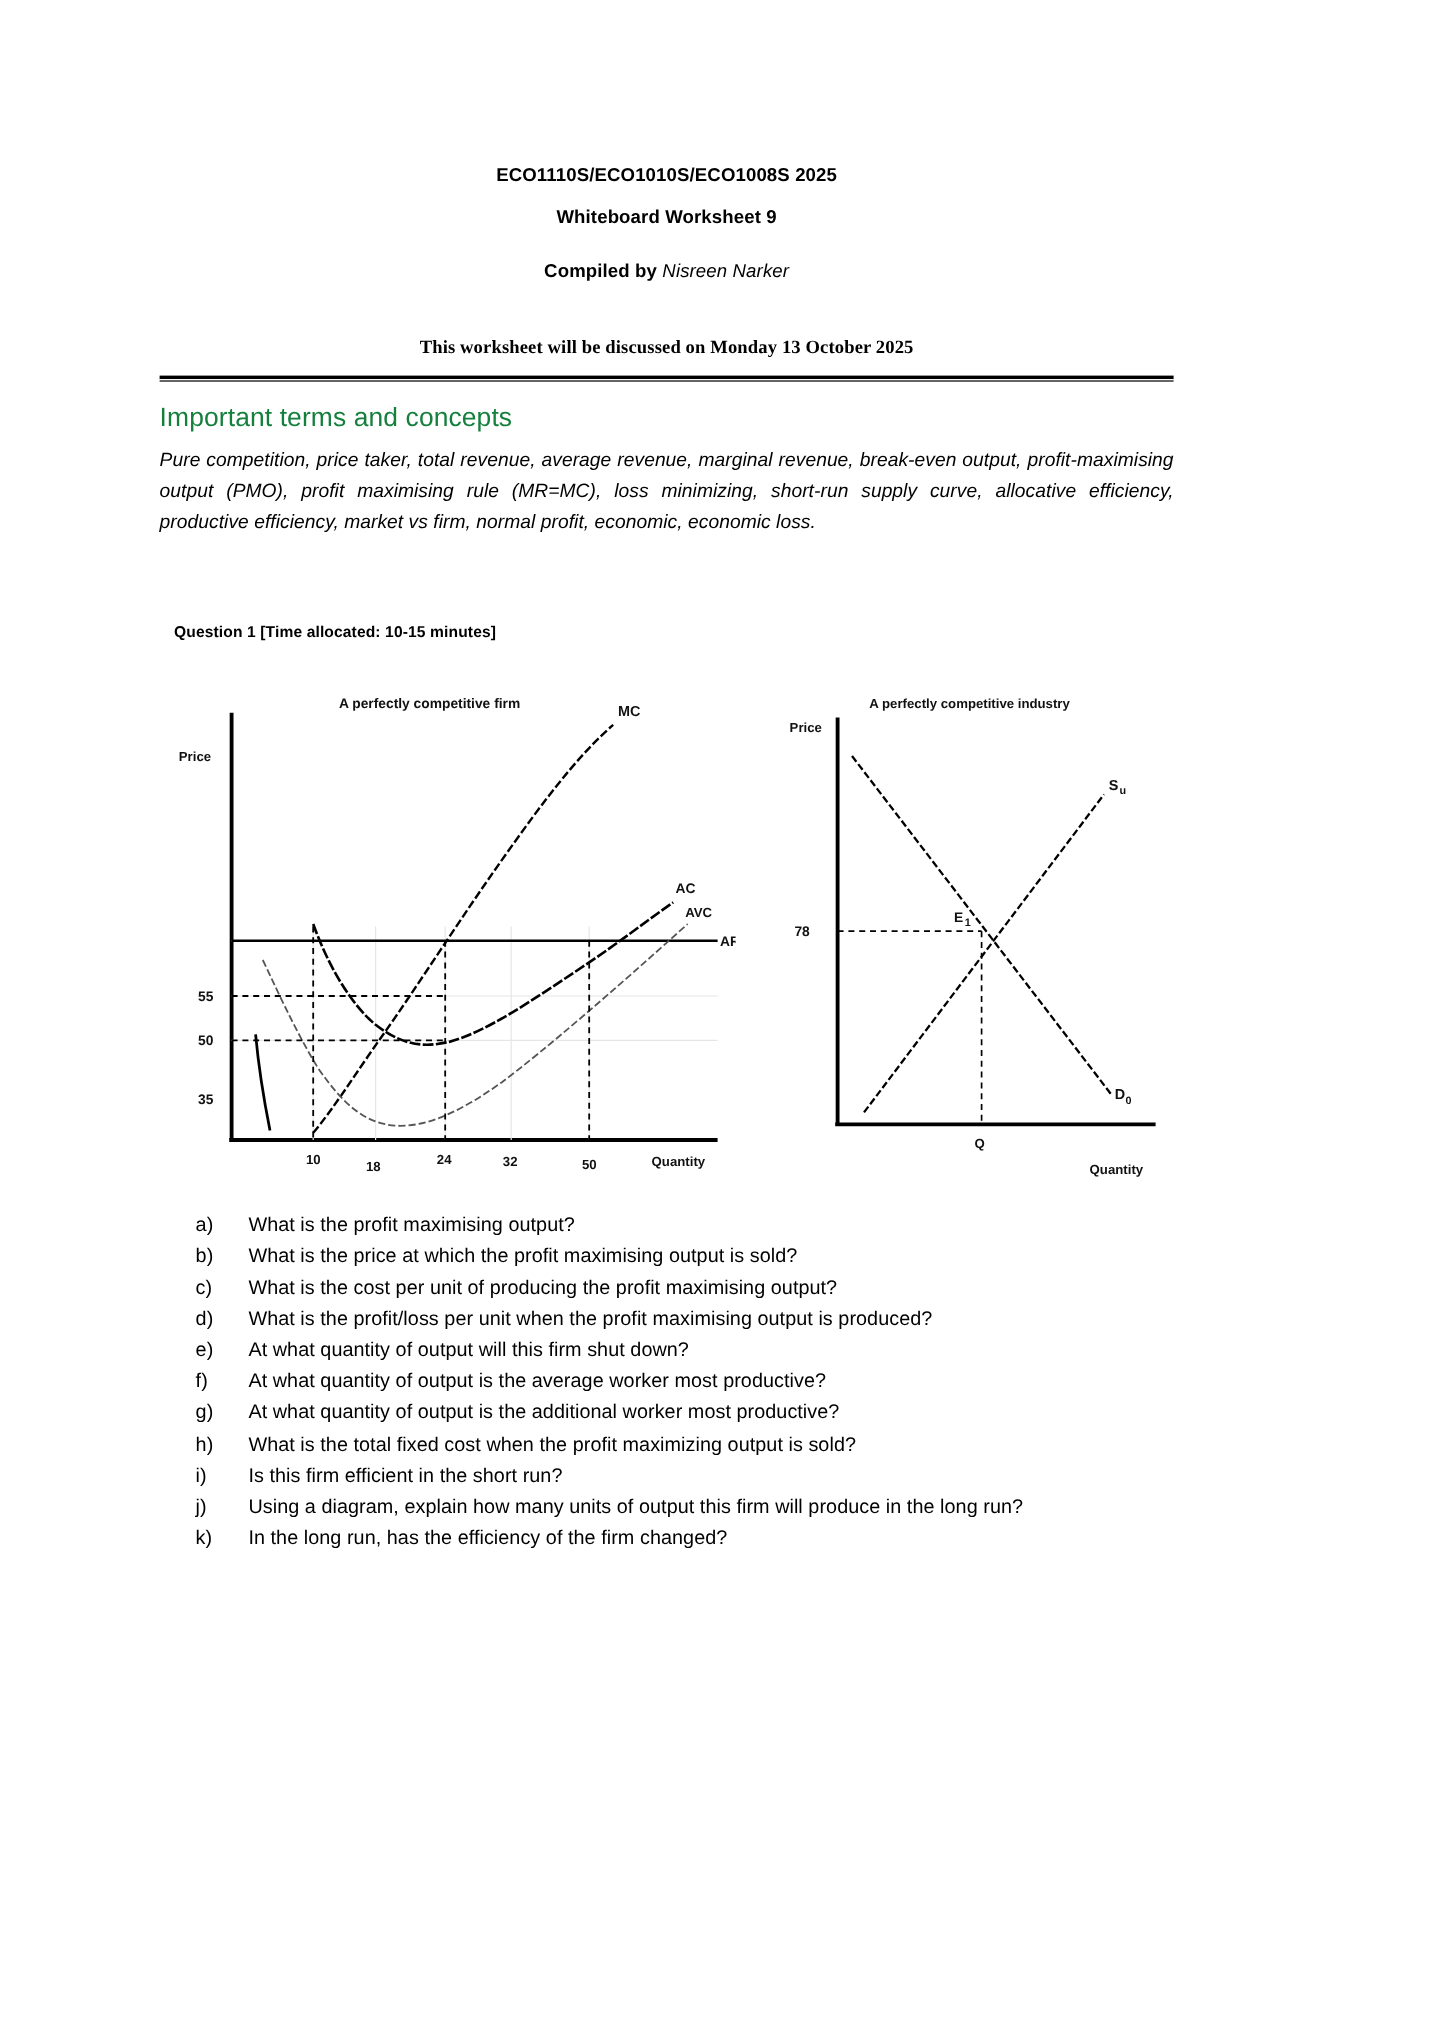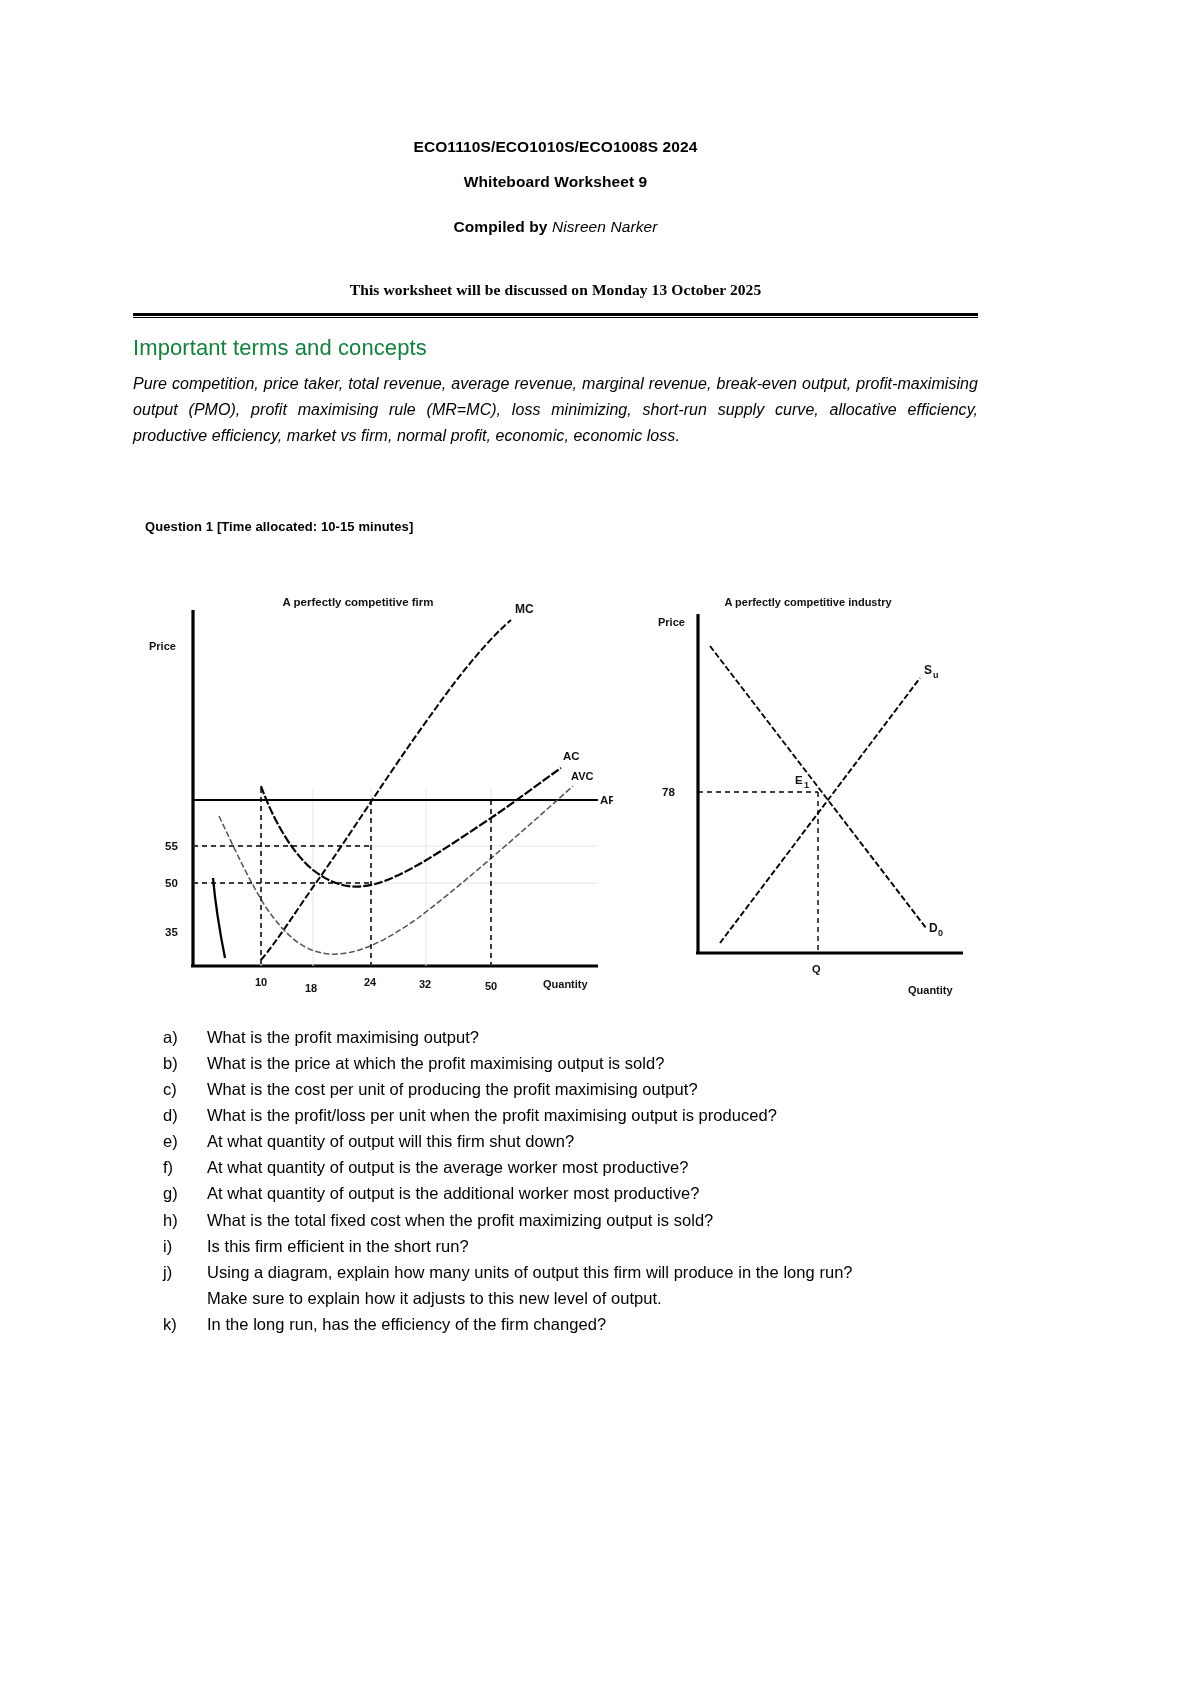--- a/index.html
+++ b/index.html
@@ -84,21 +84,21 @@
   }
 
   .spacer-lg { height: 58px; }
   .spacer-sm { height: 16px; }
 
   
   .figures {
     position: relative;
     width: 845px;
     height: 420px;
-    margin-top: 26px;
+    margin-top: 10px;
   }
   .fig {
     position: absolute;
     top: 0;
   }
   .fig-firm { left: 10px; width: 470px; height: 420px; }
   .fig-ind  { left: 525px; width: 320px; height: 420px; }
   .fig svg { display: block; }
 
   
@@ -125,21 +125,21 @@
     display: block;
     padding-left: 0;
   }
 </style>
 </head>
 <body>
 
 <div class="page">
   <div class="content">
 
-    <div class="hdr-line hdr-1">ECO1110S/ECO1010S/ECO1008S 2024</div>
+    <div class="hdr-line hdr-1">ECO1110S/ECO1010S/ECO1008S 2025</div>
     <div class="hdr-line hdr-2">Whiteboard Worksheet 9</div>
     <div class="hdr-line hdr-3"><span>Compiled by</span><span class="light"> Nisreen Narker</span></div>
     <div class="hdr-line hdr-5">This worksheet will be discussed on Monday 13 October 2025</div>
 
     <div class="rule-wrap">
       <div class="rule-top"></div>
       <div class="rule-gap"></div>
       <div class="rule-bottom"></div>
     </div>
 
@@ -244,18 +244,18 @@
     <ol class="qlist" id="qlist">
         <li><span class="marker">a)</span><span>What is the profit maximising output?</span></li>
         <li><span class="marker">b)</span><span>What is the price at which the profit maximising output is sold?</span></li>
         <li><span class="marker">c)</span><span>What is the cost per unit of producing the profit maximising output?</span></li>
         <li><span class="marker">d)</span><span>What is the profit/loss per unit when the profit maximising output is produced?</span></li>
         <li><span class="marker">e)</span><span>At what quantity of output will this firm shut down?</span></li>
         <li><span class="marker">f)</span><span>At what quantity of output is the average worker most productive?</span></li>
         <li><span class="marker">g)</span><span>At what quantity of output is the additional worker most productive?</span></li>
         <li><span class="marker">h)</span><span>What is the total fixed cost when the profit maximizing output is sold?</span></li>
         <li><span class="marker">i)</span><span>Is this firm efficient in the short run?</span></li>
-        <li><span class="marker">j)</span><span>Using a diagram, explain how many units of output this firm will produce in the long run?</span><span class="sub">Make sure to explain how it adjusts to this new level of output.</span></li>
+        <li><span class="marker">j)</span><span>Using a diagram, explain how many units of output this firm will produce in the long run?</span></li>
         <li><span class="marker">k)</span><span>In the long run, has the efficiency of the firm changed?</span></li>
       </ol>
 
   </div>
 </div>
 
 </body></html>

